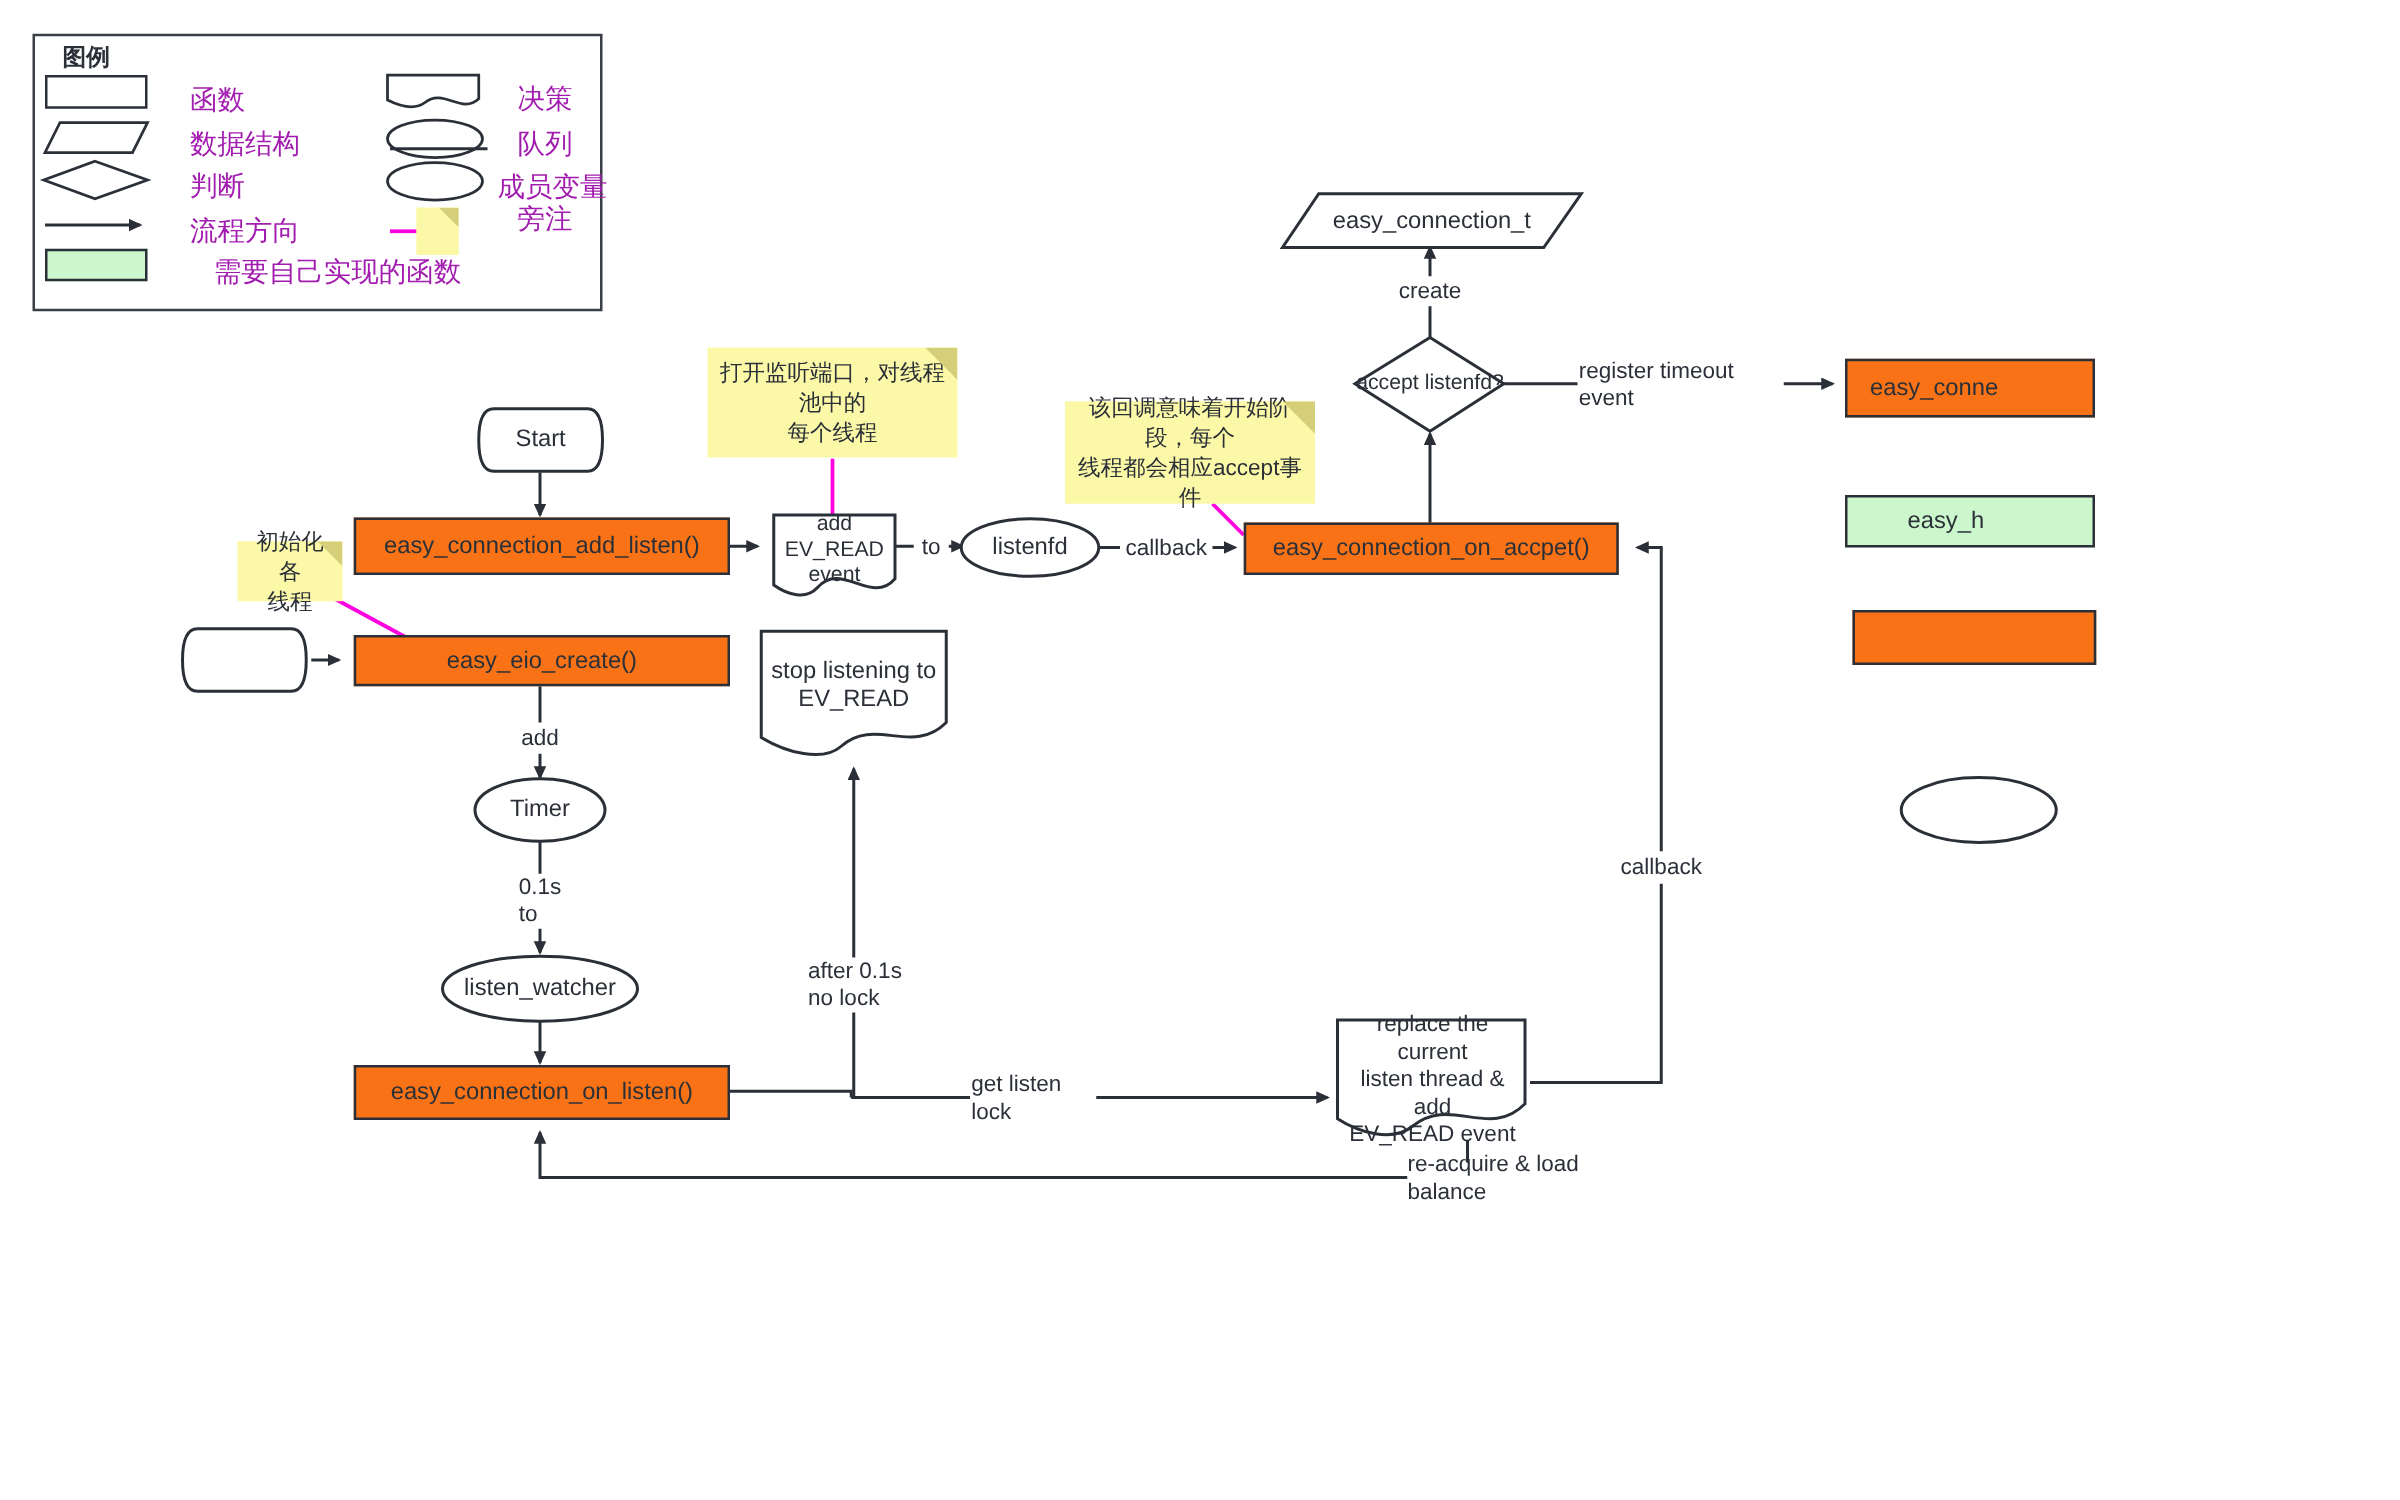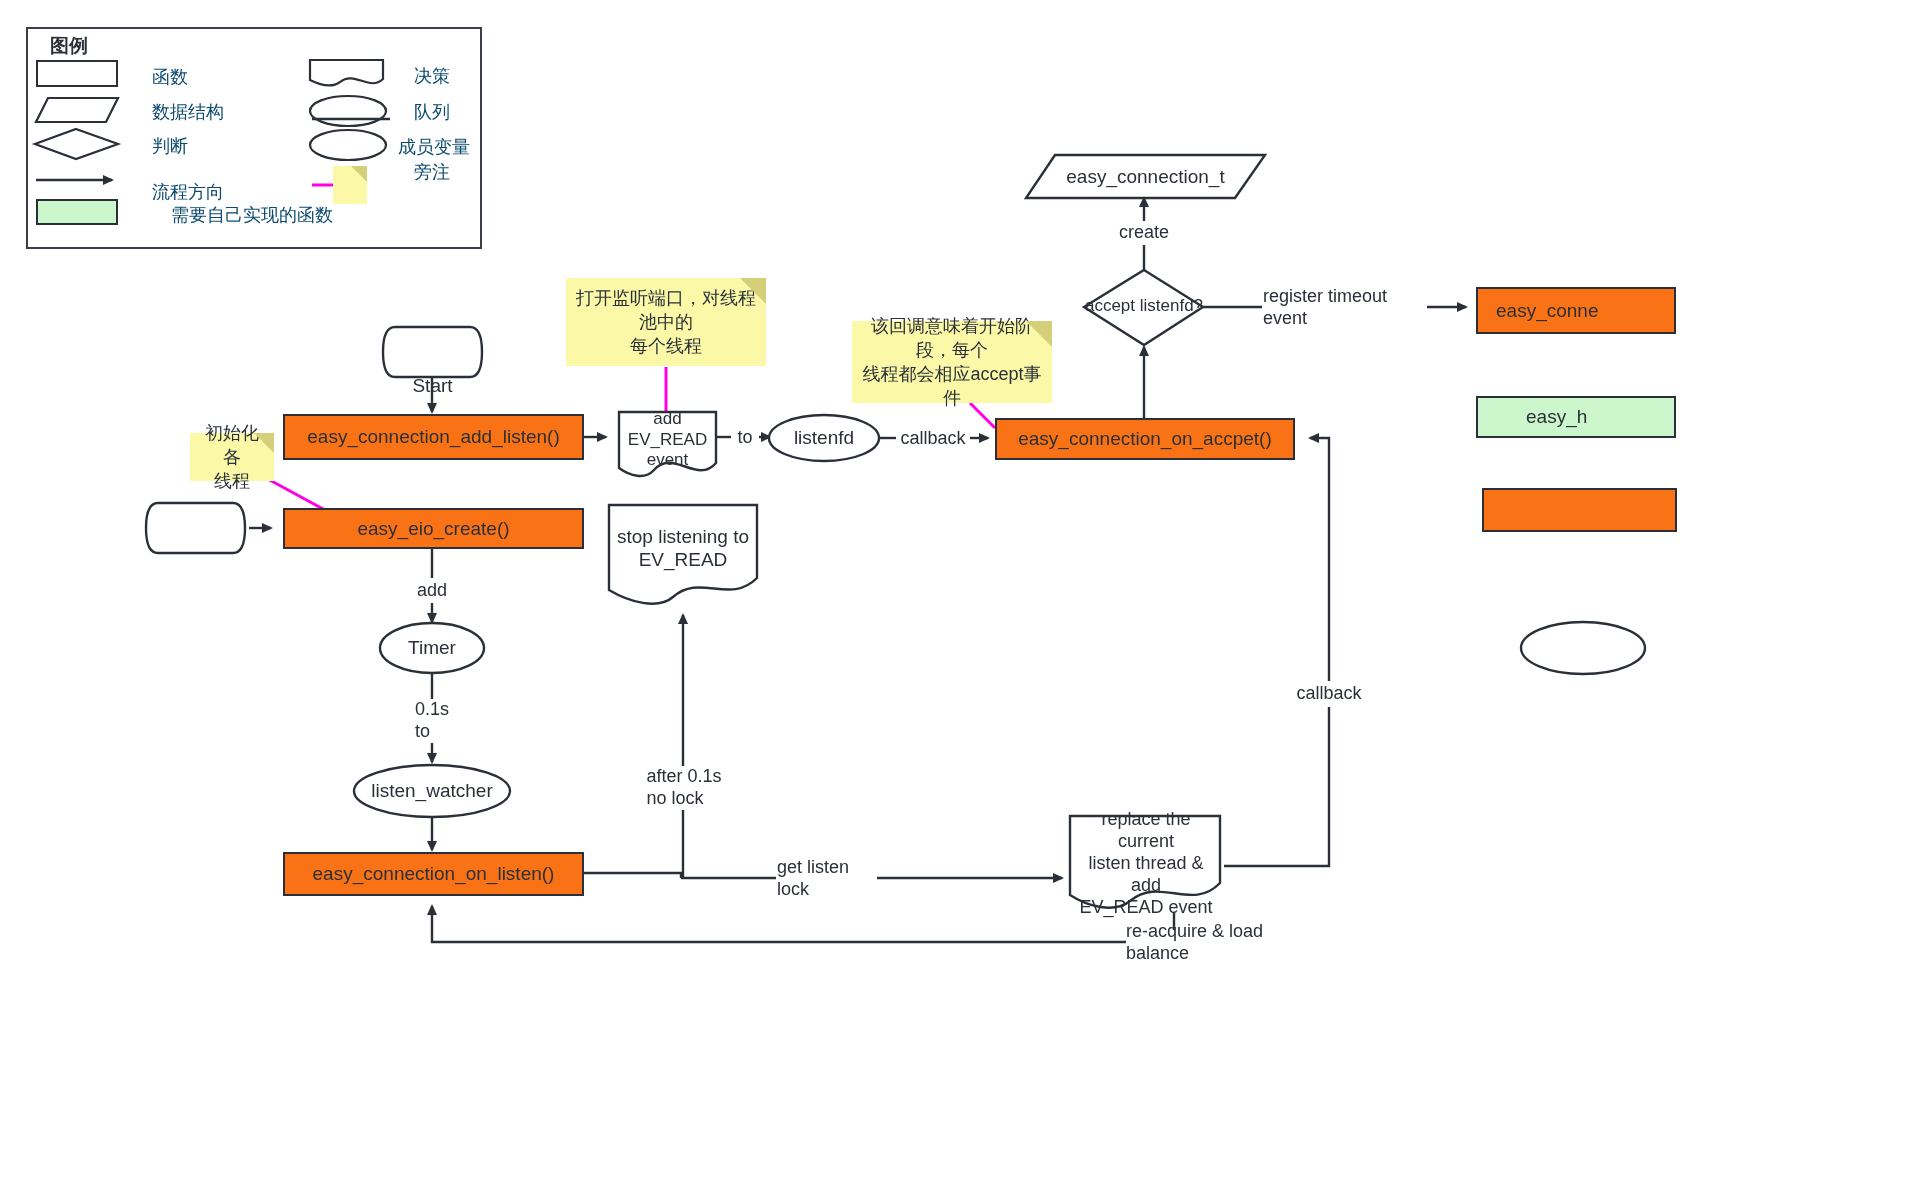--- a/index.html
+++ b/index.html
@@ -12,21 +12,21 @@
   .lbl{position:absolute;display:flex;align-items:center;justify-content:center;
        color:#2b3038;background:#ffffff;line-height:1.2;}
   .rect{border:2px solid #2b3038;background:#f97316;}
   .green{border:2px solid #2b3038;background:#ccf7cd;}
   .note{background:#fbf9a8;box-sizing:border-box;text-align:center;
         display:flex;align-items:center;justify-content:center;padding:6px 10px;}
   .note .fold{position:absolute;top:0;right:0;width:26px;height:26px;
               background:#d6cf7a;clip-path:polygon(0 0,100% 100%,100% 0);}
   .legendbox{position:absolute;border:2px solid #3a3f47;background:#fff;box-sizing:border-box;}
   .lg-title{position:absolute;font-weight:bold;font-size:19px;color:#2b3038;}
-  .lg-text{position:absolute;font-size:18px;color:#0c4a6e;white-space:nowrap;}
+  .lg-text{position:absolute;font-size:22px;color:#a21caf;white-space:nowrap;}
   .lg-rect{position:absolute;border:2px solid #2b3038;background:#fff;box-sizing:border-box;}
   .lg-green{position:absolute;border:2px solid #2b3038;background:#ccf7cd;box-sizing:border-box;}
   .fs18{font-size:18px;}
   .fs19{font-size:19px;}
   .fs17{font-size:17px;}
 </style>
 </head>
 <body>
 
 <div class="stage">
@@ -131,28 +131,28 @@
     </g>
   </svg>
   <div class="lg-green" style="left:36px;top:199px;width:82px;height:26px;"></div>
   <div class="note" style="left:333px;top:166px;width:34px;height:38px;position:absolute;">
     <span class="fold" style="width:16px;height:16px;"></span>
   </div>
 
   <div class="lg-text" style="left:152px;top:65px;">函数</div>
   <div class="lg-text" style="left:152px;top:100px;">数据结构</div>
   <div class="lg-text" style="left:152px;top:134px;">判断</div>
-  <div class="lg-text" style="left:152px;top:180px;">流程方向</div>
+  <div class="lg-text" style="left:152px;top:170px;">流程方向</div>
   <div class="lg-text" style="left:171px;top:203px;">需要自己实现的函数</div>
   <div class="lg-text" style="left:414px;top:64px;">决策</div>
   <div class="lg-text" style="left:414px;top:100px;">队列</div>
   <div class="lg-text" style="left:398px;top:135px;">成员变量</div>
   <div class="lg-text" style="left:414px;top:160px;">旁注</div>
 
-  <div class="node fs19" style="left:383px;top:327px;width:99px;height:50px;margin-top:34px;">Start</div>
+  <div class="node fs19" style="left:383px;top:327px;width:99px;height:50px;">Start</div>
 
   <div class="node rect fs19" style="left:283px;top:414px;width:301px;height:46px;">easy_connection_add_listen()</div>
 
   <div class="node fs17" style="left:619px;top:412px;width:97px;height:56px;white-space:pre-line;">add EV_READ
 event</div>
 
   <div class="node fs19" style="left:769px;top:416px;width:110px;height:44px;">listenfd</div>
 
   <div class="node fs19" style="left:1026px;top:155px;width:239px;height:43px;">easy_connection_t</div>
 

